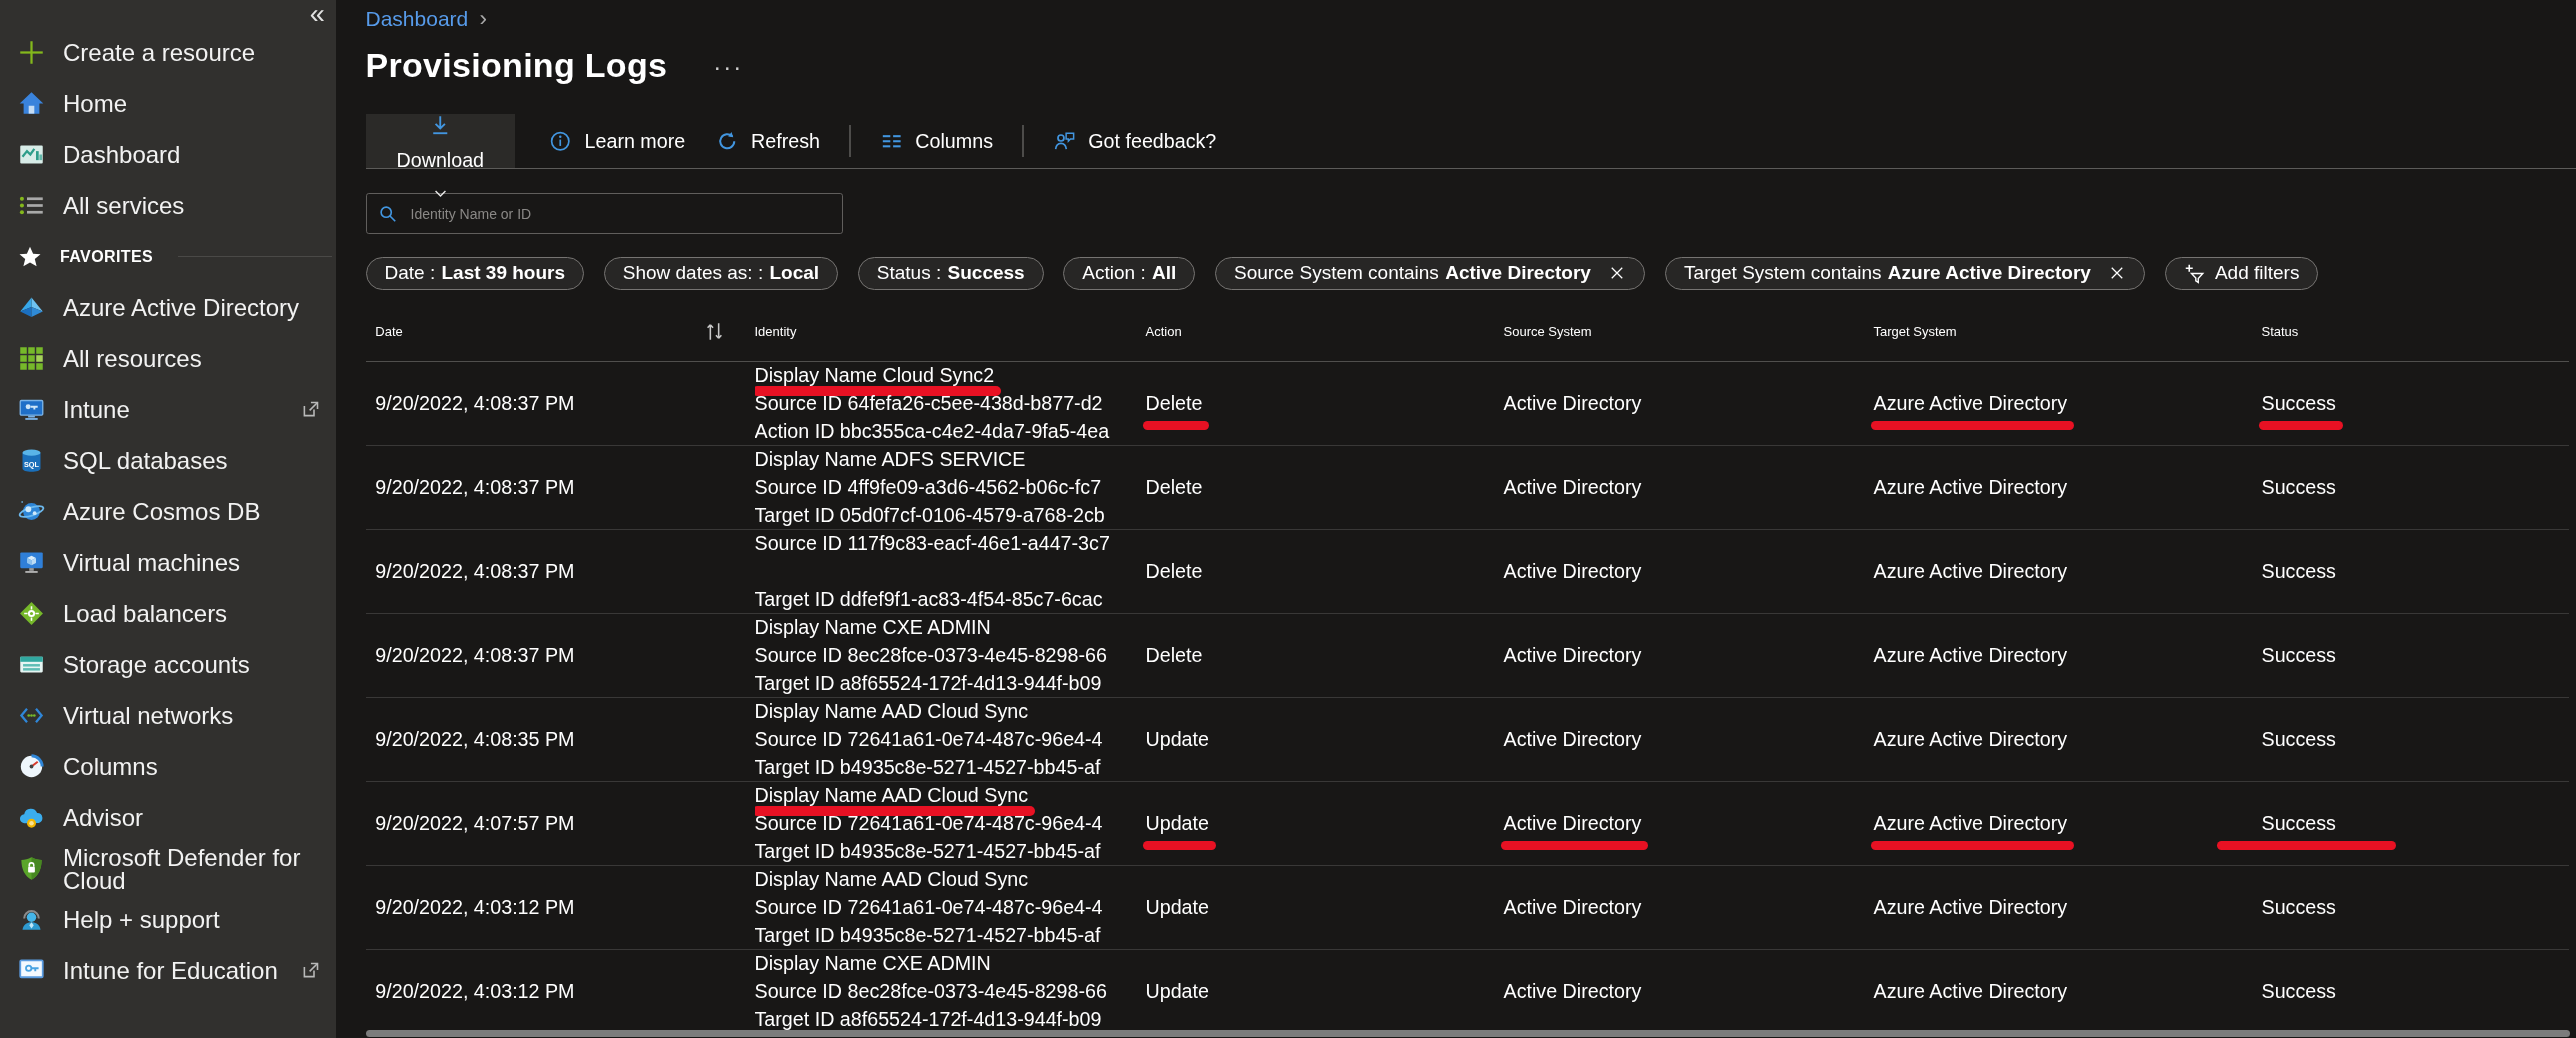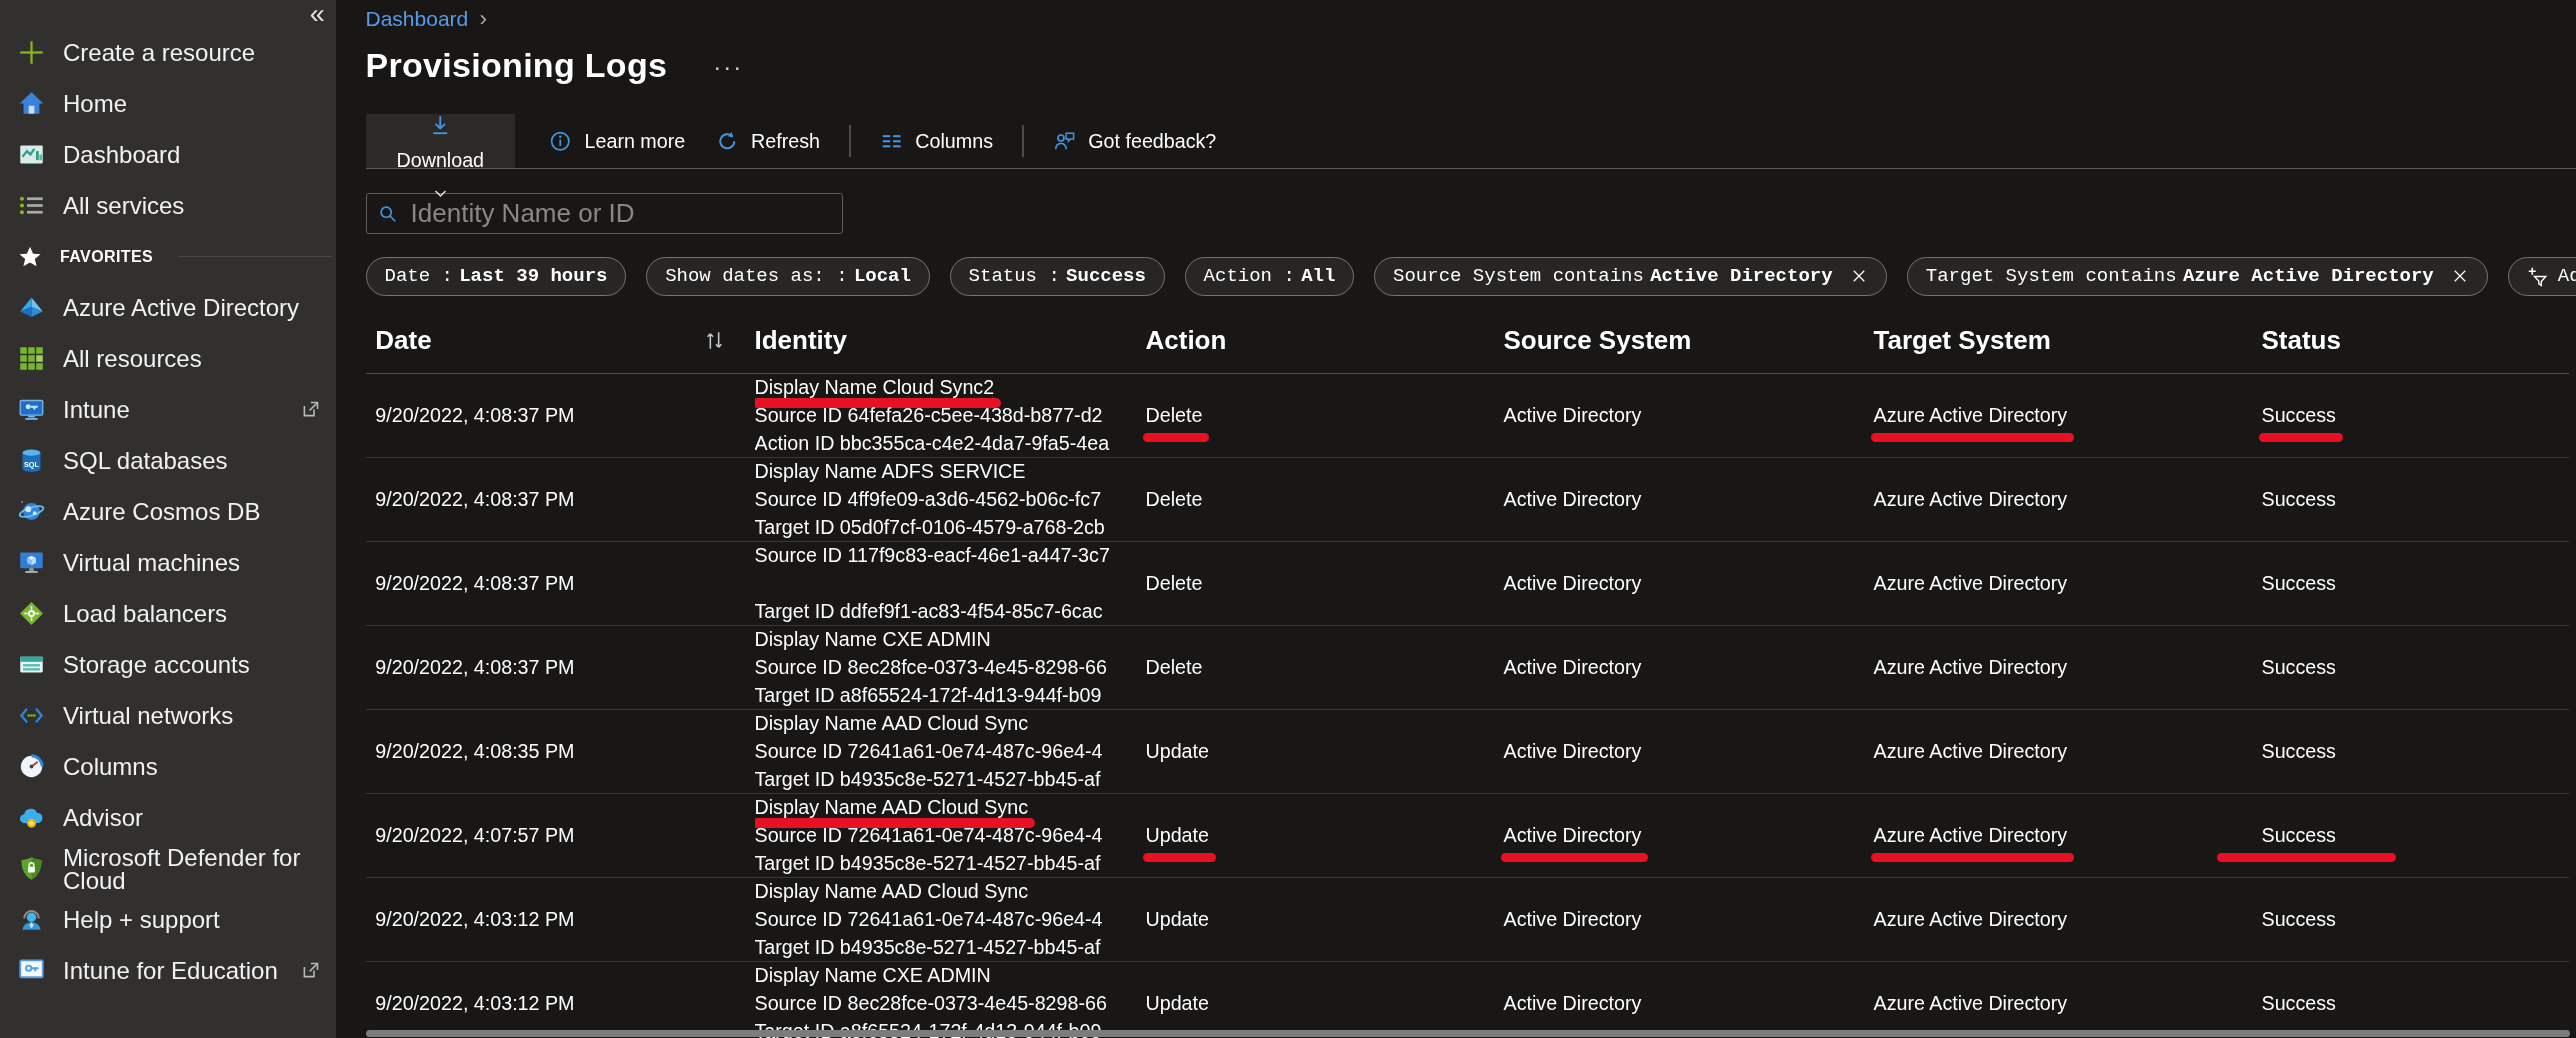--- a/index.html
+++ b/index.html
@@ -41,36 +41,36 @@
   .tb-btn { display:flex; align-items:center; gap:12.6px; padding:0 15.4px; cursor:pointer; white-space:nowrap; }
   .tb-btn .icon { width:22.5px; height:22.5px; }
   .download { background:#2b2a28; padding:0 31px; margin-right:19px;flex-direction:column; }
   .chev { width:17px !important; height:17px !important; margin-left:1.4px; }
   .tb-sep { width:1.4px; background:#4d4c4a; margin:11.2px 14px; }
 
   .search-box { margin-top:24px; width:477px; height:41px; border:1.4px solid #605e5c;
     border-radius:2.8px; display:flex; align-items:center; padding:0 11.2px; gap:11.2px; }
   .search-box .icon { width:19.7px; height:19.7px; flex:0 0 19.7px; }
   .search-input { flex:1; background:transparent; border:none; outline:none;
-    color:#8b5cf6; font-size:26px; font-family:inherit; }
+    color:#8b5cf6; font-size:14px; font-family:inherit; }
   .search-input::placeholder { color:#8a8886; }
 
   .filters { margin-top:22.5px; display:flex; gap:19.7px; align-items:center; }
-  .pill { height:39px; border:1.4px solid #767472; background:#272625; border-radius:21px;
+  .pill { height:33px; border:1.4px solid #767472; background:#272625; border-radius:21px;
     display:flex; align-items:center; padding:0 18px; font-size:19px; gap:6.3px;
-    cursor:pointer; white-space:nowrap;font-family:Liberation Mono, monospace; }
+    cursor:pointer; white-space:nowrap; }
   .pill b { font-weight:700; }
   .pill .close { width:18px; height:18px; margin-left:11.2px; }
   .addpill { gap:9.8px; }
   .addpill .af { width:21px; height:21px; }
 
   
   .table { margin-top:21px; margin-right:7px; }
   .tgrid { display:grid; grid-template-columns:389px 391px 358px 370px 388px 1fr; }
-  .thead { font-size:26px; font-weight:700; padding:8.4px 0 17px; border-bottom:1.4px solid #504f4d; }
+  .thead { font-size:13px; font-weight:400; padding:8.4px 0 17px; border-bottom:1.4px solid #504f4d; }
   .th { display:flex; align-items:center; }
   .th-date { justify-content:space-between; padding-right:28px; padding-left:9.8px; }
   .sort { width:25px; height:25px; }
   .trow { height:84px; border-bottom:1.4px solid #393837; align-items:center; font-size:19.7px; }
   .cell { overflow:visible; white-space:nowrap; display:flex; align-items:center; }
   .cell-date { padding-left:9.8px; }
   .cell-identity { overflow:hidden; align-self:stretch; display:flex; flex-direction:column;
     justify-content:space-between; align-items:flex-start; line-height:27px; }
   .cell-identity .line { width:max-content; position:relative; }
   .val { position:relative; display:inline-block; }

